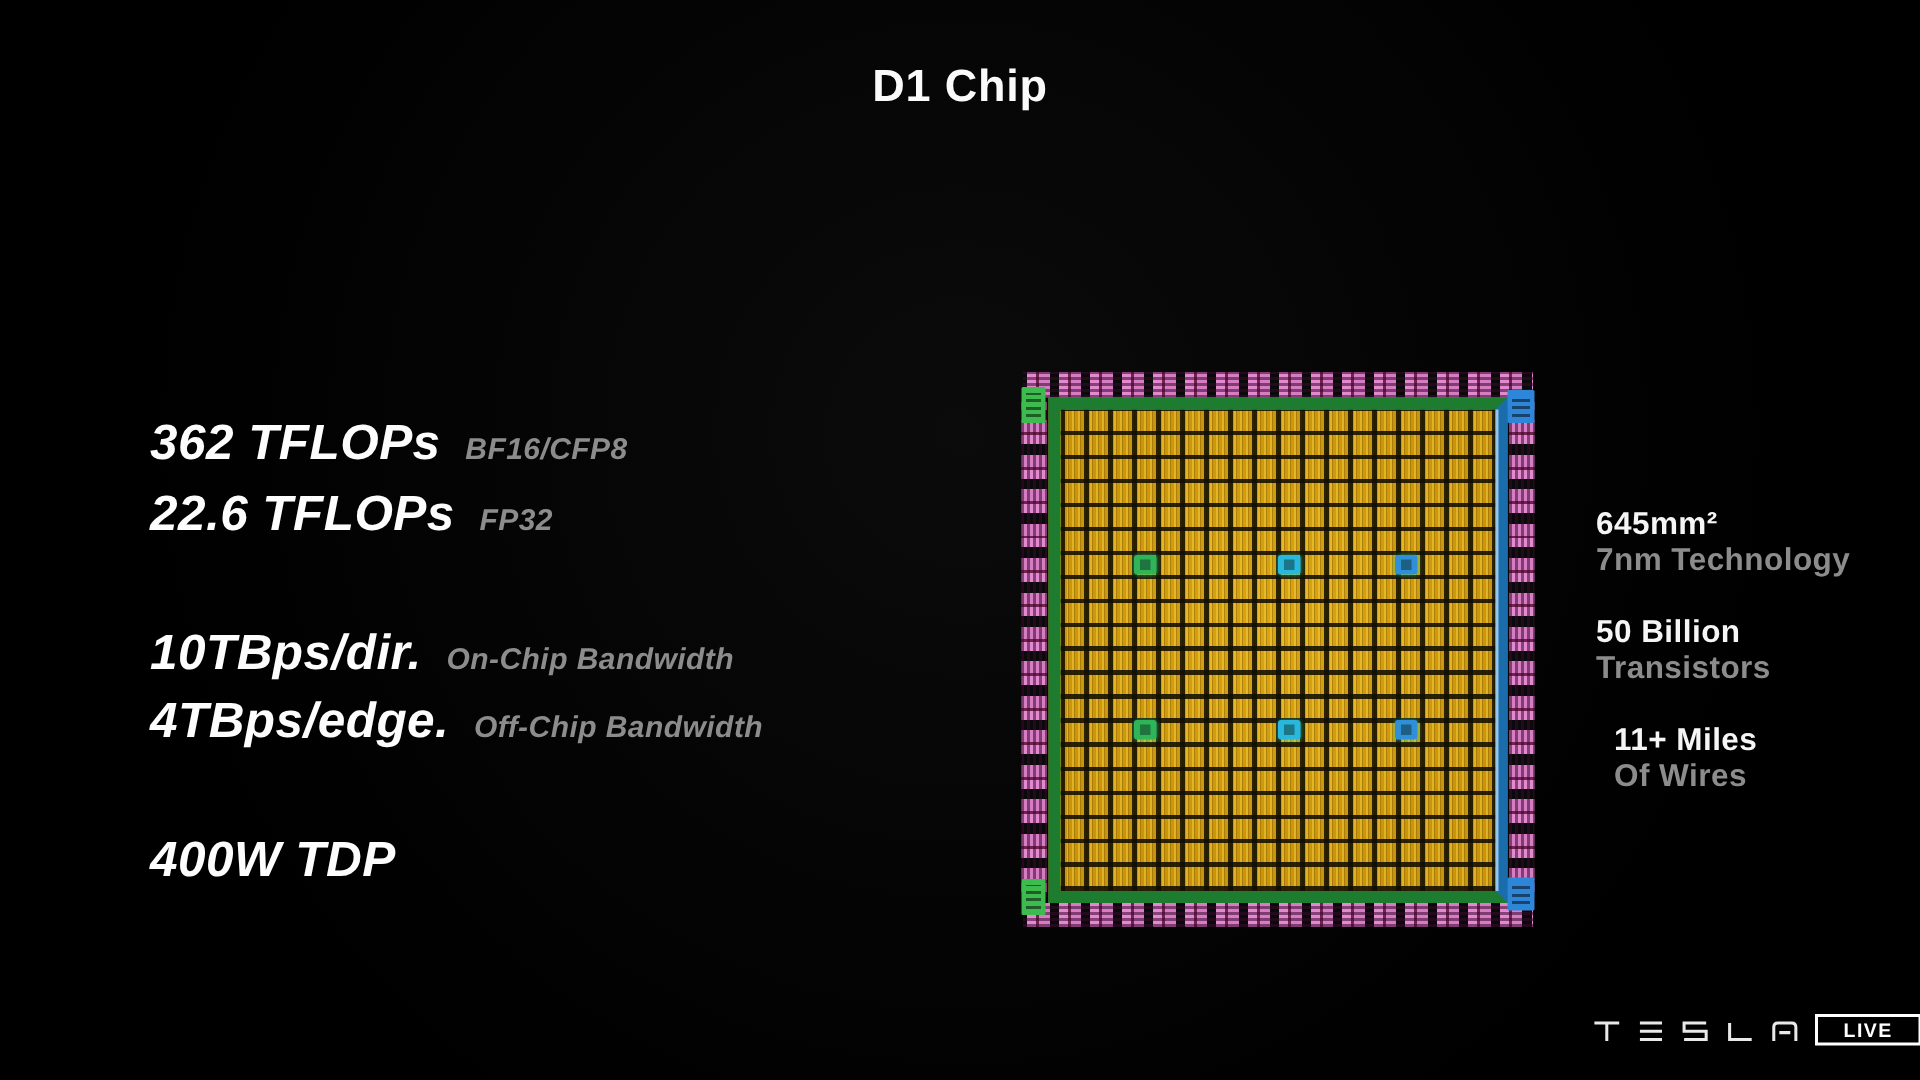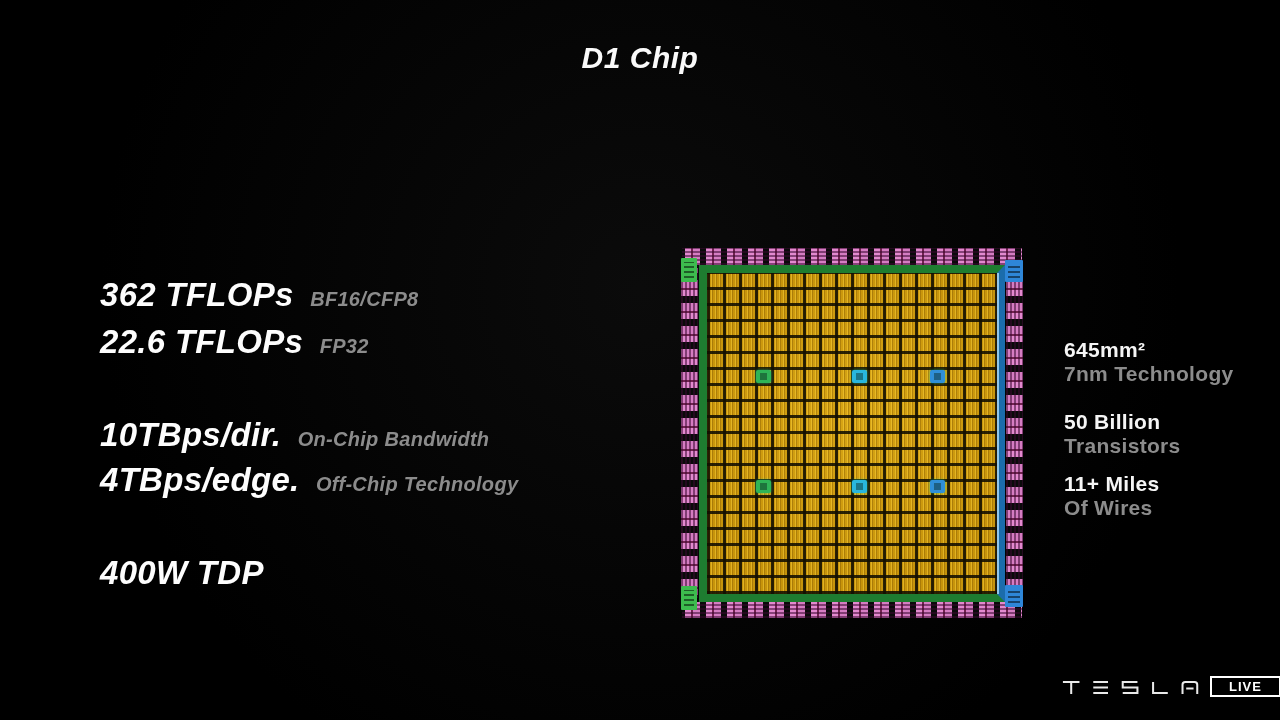--- a/index.html
+++ b/index.html
@@ -7,34 +7,34 @@
     width:1280px;height:720px;position:relative;overflow:hidden;
     background:#000;
     font-family:"Liberation Sans", sans-serif;
     color:#fff;
   }
   .slide{position:absolute;inset:0;background:radial-gradient(circle at 50% 40%, #0b0b0b 0%, #000 70%);}
 
   
   .title{
     position:absolute;top:41px;left:0;width:1280px;text-align:center;
-    font-size:30px;font-weight:700;letter-spacing:.5px;color:#fafafa;font-style:italic;
+    font-size:30px;font-weight:700;letter-spacing:.5px;color:#fafafa;
   }
 
   
   .stat-line{position:absolute;left:100px;white-space:nowrap;line-height:36px;font-style:italic;}
   .stat-value{font-size:33px;font-weight:700;color:#fdfdfd;letter-spacing:.3px;}
   .stat-label{font-size:20px;font-weight:600;color:#8c8c8c;margin-left:12px;letter-spacing:.3px;}
   .sl-0{top:277px;} .sl-1{top:324px;} .sl-2{top:417px;} .sl-3{top:462px;} .sl-4{top:555px;}
 
   
   .rstat{position:absolute;left:1064px;line-height:24px;white-space:nowrap;}
   .rstat .rv{font-size:21px;font-weight:700;color:#f5f5f5;letter-spacing:.3px;}
   .rstat .rl{font-size:21px;font-weight:700;color:#8c8c8c;letter-spacing:.3px;}
-  .rs-0{top:338px;} .rs-1{top:410px;} .rs-2{top:472px;}
+  .rs-0{top:338px;} .rs-1{top:410px;} .rs-2{top:482px;margin-left:12px;}
 
   
   .chip{position:absolute;left:679px;top:248px;width:346px;height:370px;}
   .pads{position:absolute;}
   .pads-h{
     background-image:
       repeating-linear-gradient(0deg, rgba(58,8,48,.55) 0 2px, rgba(0,0,0,0) 2px 4px),
       repeating-linear-gradient(90deg, #0a0a0a 0 3px, #e389cf 3px 9px, #71234f 9px 11px, #d57cc2 11px 18px, #0a0a0a 18px 21px);
   }
   .pads-v{
@@ -94,21 +94,21 @@
   <div class="stat-line sl-1">
     <span class="stat-value">22.6 TFLOPs</span>
     <span class="stat-label">FP32</span>
   </div>
   <div class="stat-line sl-2">
     <span class="stat-value">10TBps/dir.</span>
     <span class="stat-label">On-Chip Bandwidth</span>
   </div>
   <div class="stat-line sl-3">
     <span class="stat-value">4TBps/edge.</span>
-    <span class="stat-label">Off-Chip Technology</span>
+    <span class="stat-label">Off-Chip Bandwidth</span>
   </div>
   <div class="stat-line sl-4">
     <span class="stat-value">400W TDP</span>
     <span class="stat-label"></span>
   </div>
 
   <div class="chip">
     <div class="pads pads-h pads-top"></div>
     <div class="pads pads-h pads-bottom"></div>
     <div class="pads pads-v pads-left"></div>

